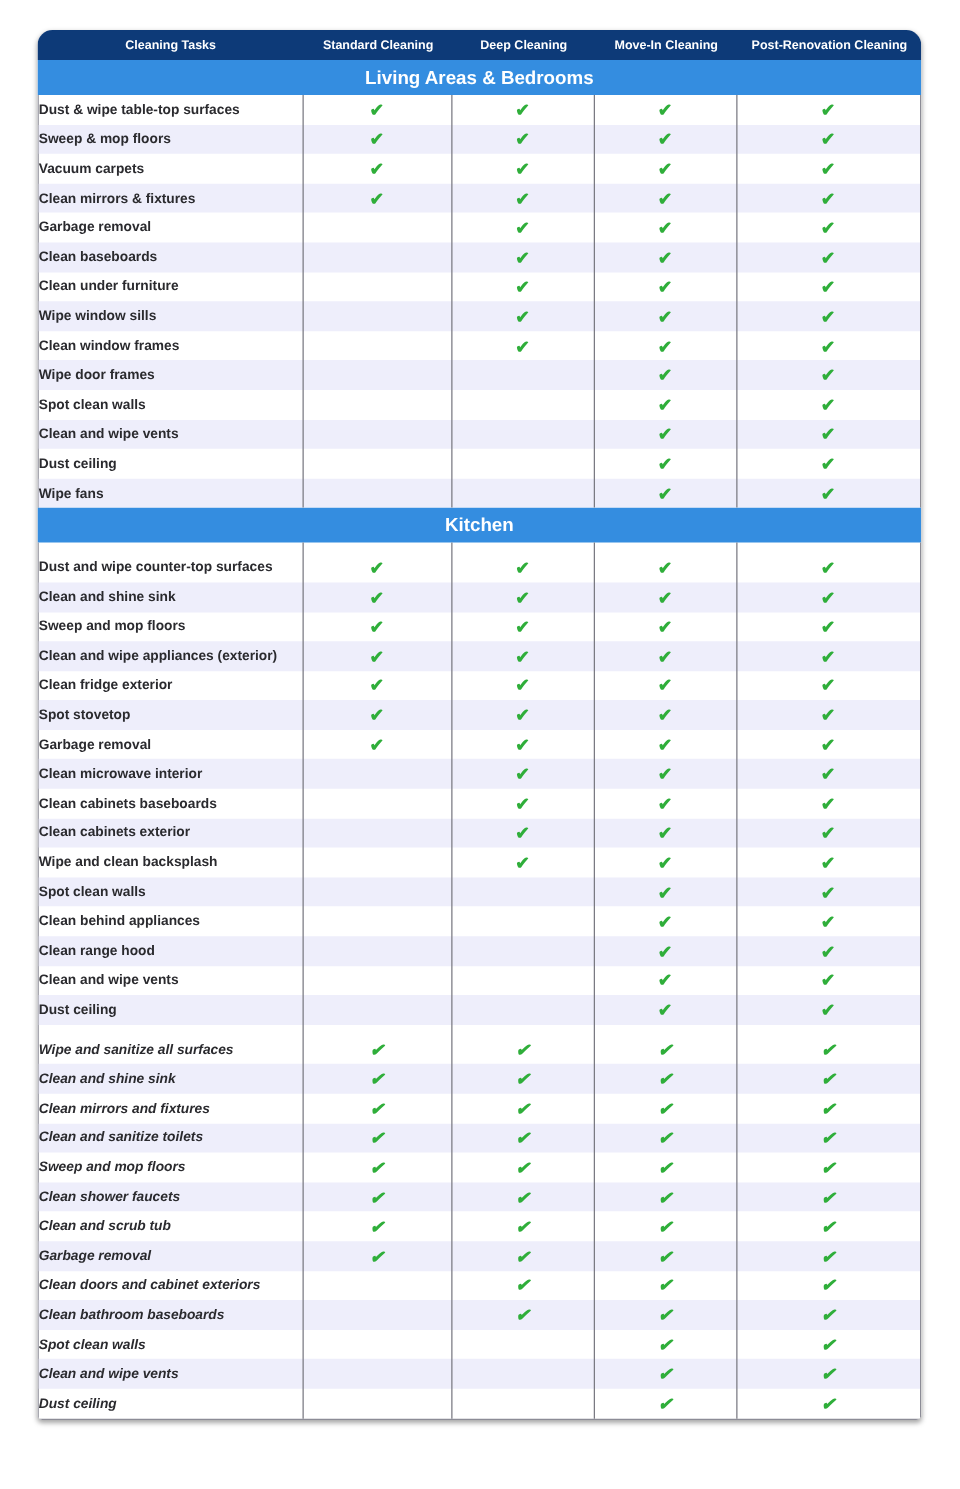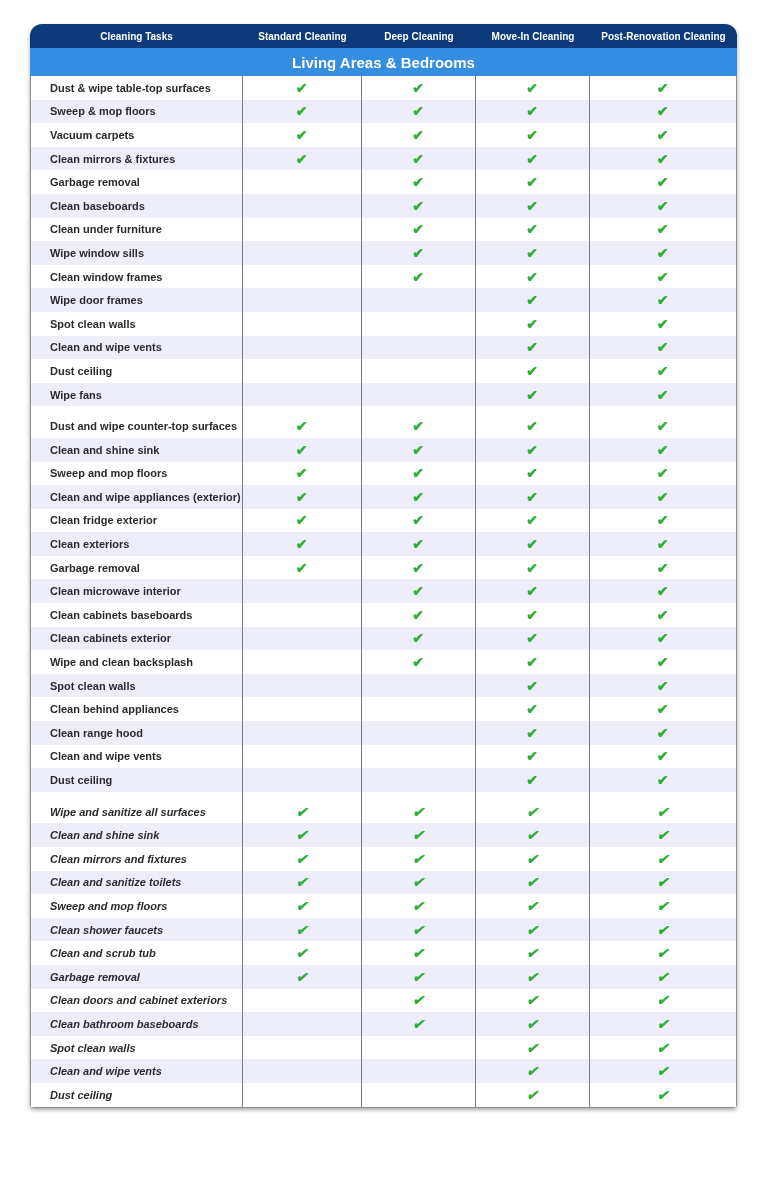--- a/index.html
+++ b/index.html
@@ -20,21 +20,21 @@
     height: 28px; background: #348de0; color: #fff; font-weight: bold;
     font-size: 15px; display: flex; align-items: center; justify-content: center;
   }
   .rows { position: relative; border-left: 1.5px solid #8c8c96; border-right: 1.5px solid #8c8c96; }
   .rows .vline { position: absolute; top: 0; bottom: 0; width: 1px; background: #7a7a82; }
   .row {
     display: grid; grid-template-columns: 211px 119px 114px 114px 147px;
     height: 23.6px; align-items: center; font-size: 11px; font-weight: bold; color: #2a2a2e;
   }
   .row:nth-child(even of .row) { background: #eeeefb; }
-  .row .task { padding-left: 19px; white-space: nowrap; }
+  .row .task { padding-left: 0; white-space: nowrap; }
   .row .cell { text-align: center; color: #2fae3a; font-size: 14px; font-weight: bold; line-height: 1; }
   .gap { height: 8px; }
   .last { border-bottom: 1.5px solid #8c8c96; font-style: italic; }
 </style>
 </head>
 <body>
 
 <div class="table">
   <div class="hdr">
     <div>Cleaning Tasks</div>
@@ -142,20 +142,21 @@
           <div class="cell">✔</div>
         </div>
         <div class="row">
           <div class="task">Wipe fans</div>
           <div class="cell"></div>
           <div class="cell"></div>
           <div class="cell">✔</div>
           <div class="cell">✔</div>
         </div>
       </div>
+      <div class="section">Kitchen</div>
       <div class="rows">
         <div class="vline" style="left: 211px;"></div>
         <div class="vline" style="left: 330px;"></div>
         <div class="vline" style="left: 444px;"></div>
         <div class="vline" style="left: 558px;"></div>
         <div class="gap"></div>
         <div class="row">
           <div class="task">Dust and wipe counter-top surfaces</div>
           <div class="cell">✔</div>
           <div class="cell">✔</div>
@@ -184,21 +185,21 @@
           <div class="cell">✔</div>
         </div>
         <div class="row">
           <div class="task">Clean fridge exterior</div>
           <div class="cell">✔</div>
           <div class="cell">✔</div>
           <div class="cell">✔</div>
           <div class="cell">✔</div>
         </div>
         <div class="row">
-          <div class="task">Clean exteriors</div>
+          <div class="task">Spot stovetop</div>
           <div class="cell">✔</div>
           <div class="cell">✔</div>
           <div class="cell">✔</div>
           <div class="cell">✔</div>
         </div>
         <div class="row">
           <div class="task">Garbage removal</div>
           <div class="cell">✔</div>
           <div class="cell">✔</div>
           <div class="cell">✔</div>

